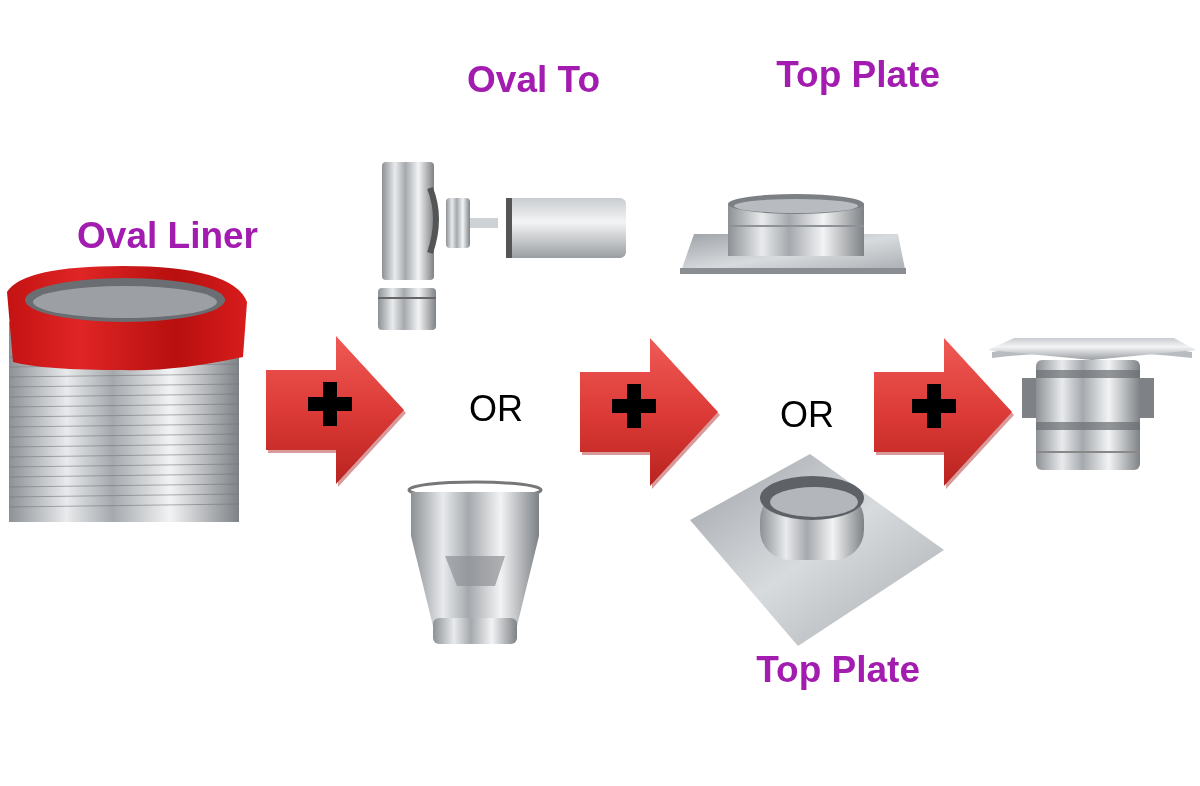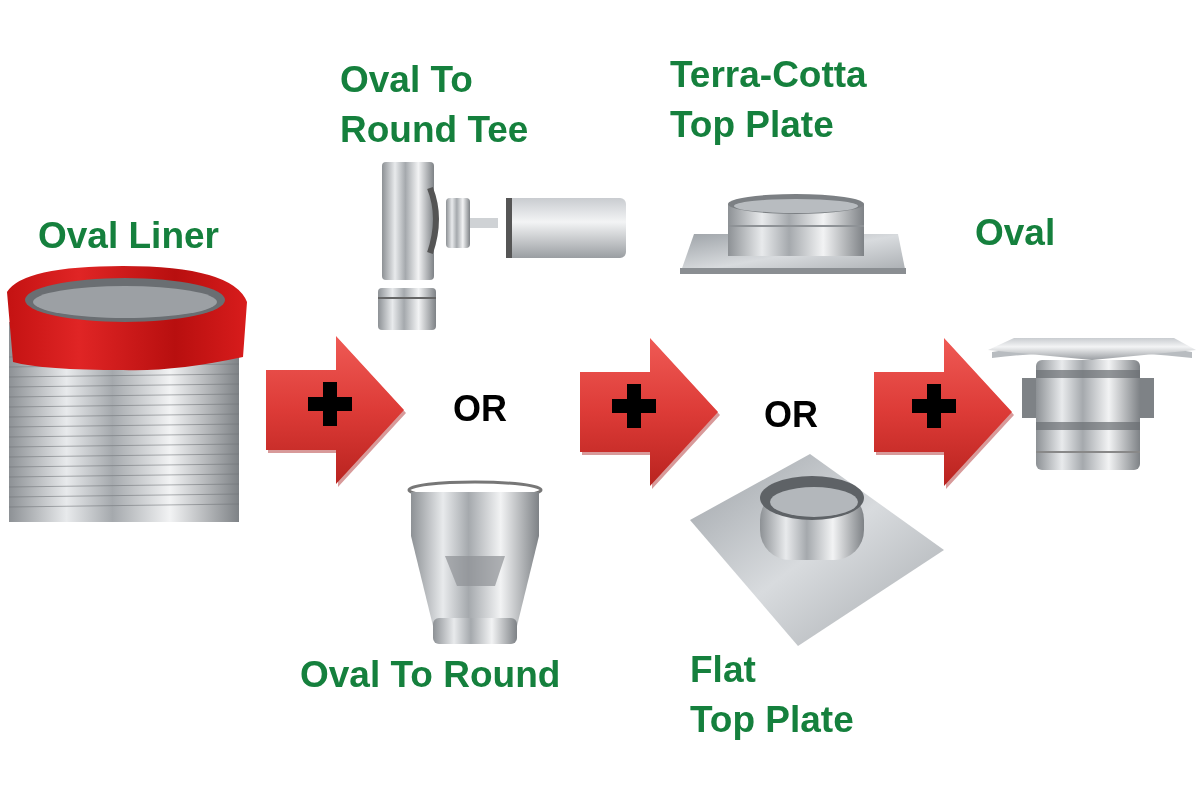--- a/index.html
+++ b/index.html
@@ -1,18 +1,18 @@
 <!DOCTYPE html>
 <html><head>
 <meta charset="utf-8">
 <style>
   html,body{margin:0;padding:0;background:#ffffff;}
   body{width:1200px;height:786px;position:relative;overflow:hidden;font-family:"Liberation Sans","DejaVu Sans",sans-serif;}
-  .lbl{position:absolute;font-weight:bold;color:#15803d;text-align:left;font-size:37px;line-height:50px;white-space:nowrap;}
-  .or{position:absolute;font-weight:bold;color:#000;font-size:36px;}
+  .lbl{position:absolute;font-weight:bold;color:#a21caf;text-align:right;font-size:37px;line-height:50px;white-space:nowrap;}
+  .or{position:absolute;font-weight:normal;color:#000;font-size:36px;margin-left:16px;}
   .arrow{position:absolute;width:146px;height:156px;}
   .prod{position:absolute;}
 </style>
 </head>
 <body>
 
 <svg width="0" height="0" style="position:absolute">
   <defs>
     <linearGradient id="steelV" x1="0" y1="0" x2="1" y2="0">
       <stop offset="0" stop-color="#8d9195"></stop>
@@ -43,35 +43,30 @@
       <stop offset="1" stop-color="#d81c1c"></stop>
     </linearGradient>
   </defs>
 </svg>
 
 <div class="lbl" style="left:38px;top:211px;width:220px;">
   <span>Oval Liner</span>
 </div>
 <div class="lbl" style="left:340px;top:55px;width:260px;">
   <div>Oval To</div>
-  <div>Round Tee</div>
 </div>
 <div class="lbl" style="left:300px;top:650px;width:340px;">
-  <div>Oval To Round</div>
 </div>
 <div class="lbl" style="left:670px;top:50px;width:270px;">
-  <div>Terra-Cotta</div>
   <div>Top Plate</div>
 </div>
 <div class="lbl" style="left:690px;top:645px;width:230px;">
-  <div>Flat</div>
   <div>Top Plate</div>
 </div>
 <div class="lbl" style="left:975px;top:208px;width:220px;">
-  <div>Oval</div>
 </div>
 
 <div class="or" style="left:453px;top:388px;">OR</div>
 <div class="or" style="left:764px;top:394px;">OR</div>
 
 <svg class="arrow" viewBox="0 0 146 156" style="left:262px;top:332px;">
   <path d="M4 38 H74 V4 L142 78 L74 152 V118 H4 Z" fill="#a8201f" transform="translate(2,3)" opacity="0.45"></path>
   <path d="M4 38 H74 V4 L142 78 L74 152 V118 H4 Z" fill="url(#redArrow)"></path>
   <rect x="46" y="59" width="44" height="14" fill="#000" transform="translate(0,6)"></rect>
   <rect x="61" y="44" width="14" height="44" fill="#000" transform="translate(0,6)"></rect>

